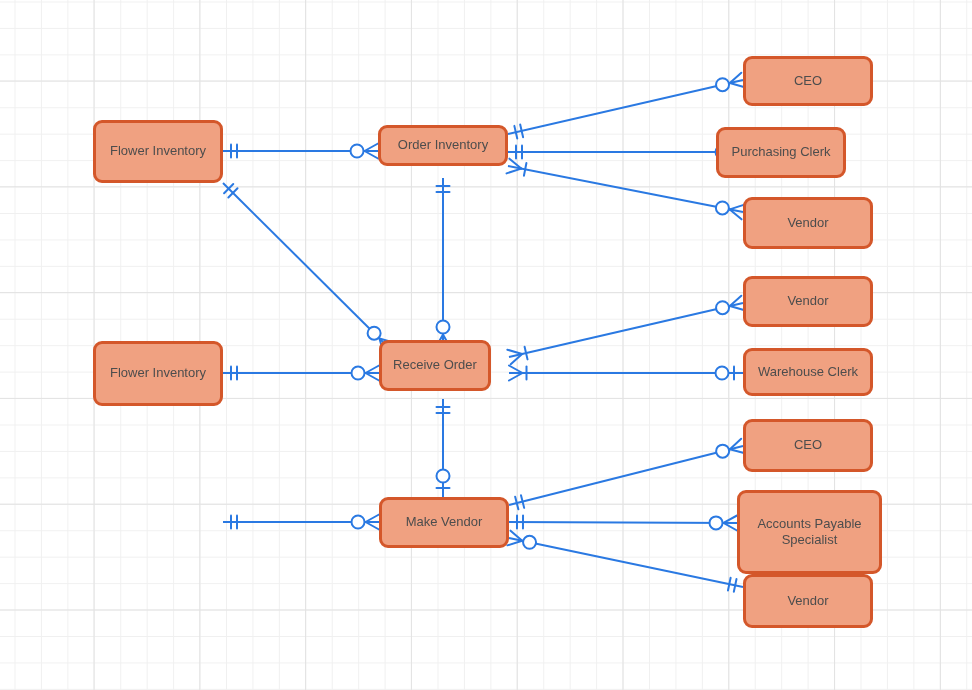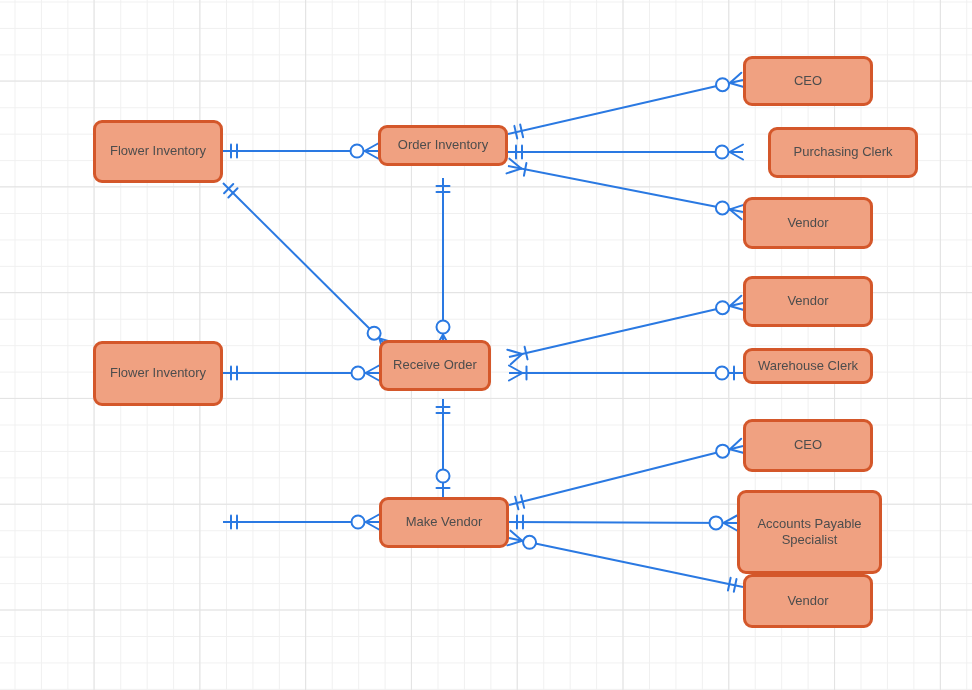--- a/index.html
+++ b/index.html
@@ -171,33 +171,33 @@
   </div>
 
   <div class="node" style="left:379px;top:497px;width:130px;height:51px">
     <span class="node-label">Make Vendor</span>
   </div>
 
   <div class="node" style="left:743px;top:56px;width:130px;height:50px">
     <span class="node-label">CEO</span>
   </div>
 
-  <div class="node" style="left:768px;top:127px;width:150px;height:51px">
+  <div class="node" style="left:716px;top:127px;width:130px;height:51px">
     <span class="node-label">Purchasing Clerk</span>
   </div>
 
   <div class="node" style="left:743px;top:197px;width:130px;height:52px">
     <span class="node-label">Vendor</span>
   </div>
 
   <div class="node" style="left:743px;top:276px;width:130px;height:51px">
     <span class="node-label">Vendor</span>
   </div>
 
-  <div class="node" style="left:743px;top:348px;width:130px;height:36px">
+  <div class="node" style="left:743px;top:348px;width:130px;height:48px">
     <span class="node-label">Warehouse Clerk</span>
   </div>
 
   <div class="node" style="left:743px;top:419px;width:130px;height:53px">
     <span class="node-label">CEO</span>
   </div>
 
   <div class="node" style="left:737px;top:490px;width:145px;height:84px">
     <span class="node-label">Accounts Payable Specialist</span>
   </div>

